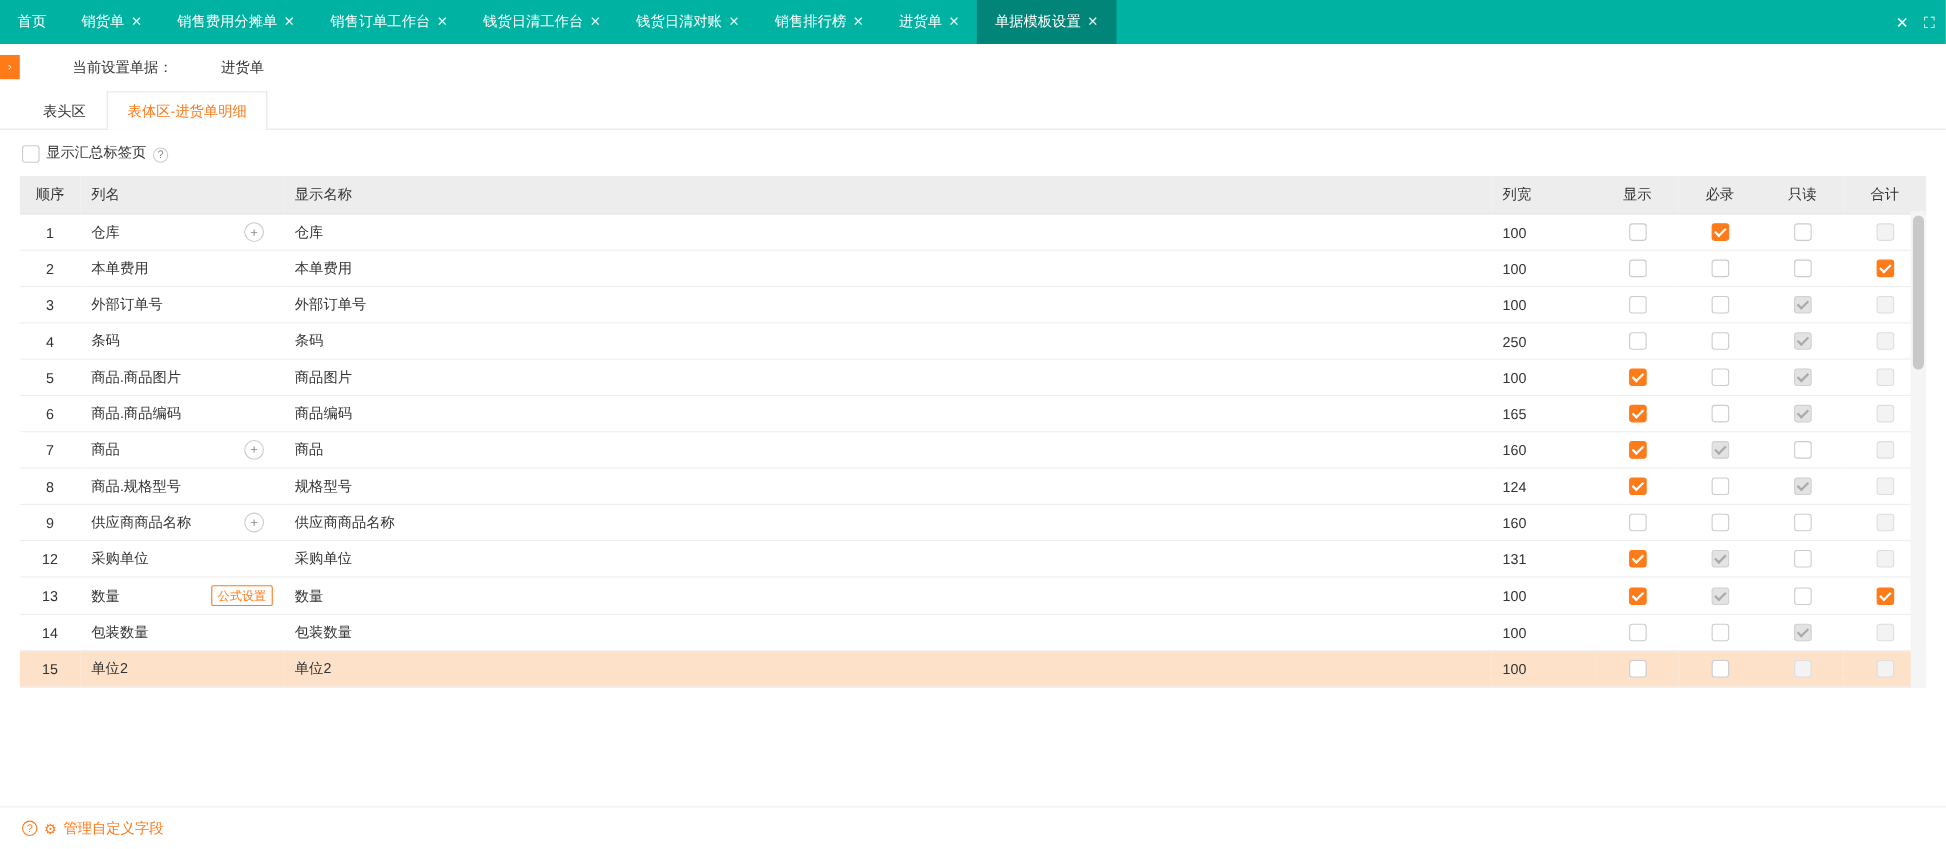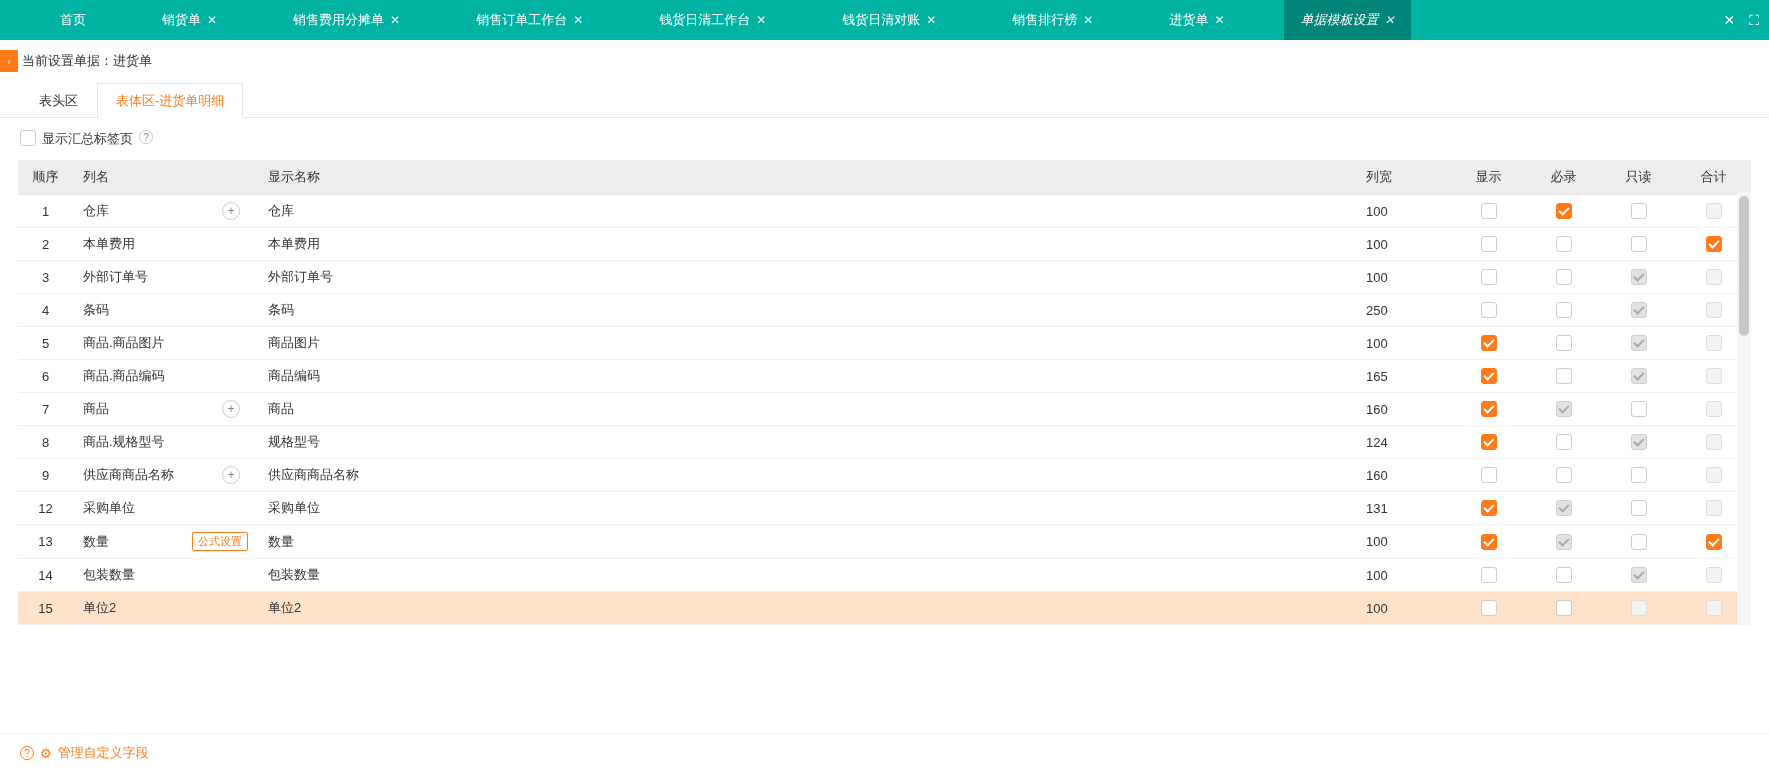--- a/index.html
+++ b/index.html
@@ -1,39 +1,39 @@
 <!DOCTYPE html>
 <html><head>
 <meta charset="utf-8">
 <style>
 * { box-sizing: border-box; margin: 0; padding: 0; }
 body { font-family: "Microsoft YaHei", Arial, sans-serif; font-size: 13px; color: #333; background: #fff; }
 
 
 .top-tabs { background: #00b2a2; height: 40px; display: flex; align-items: stretch; position: relative; }
-.top-tabs .tab { display: flex; align-items: center; padding: 0 16px; color: #fff; cursor: pointer; position: relative; white-space: nowrap; margin-left: 44px; }
-.top-tabs .tab.active { background: #008578; font-style: italic; }
+.top-tabs .tab { display: flex; align-items: center; padding: 0 16px; color: #fff; cursor: pointer; position: relative; white-space: nowrap; }
+.top-tabs .tab.active { background: #008578; }
 .top-tabs .tab .close { margin-left: 6px; font-size: 12px; opacity: 0.9; }
 .top-tabs .right-tools { margin-left: auto; display: flex; align-items: center; padding-right: 10px; gap: 14px; color: #fff; }
 .top-tabs .right-tools span { cursor: pointer; font-size: 14px; }
 
 
 .side-toggle { display: inline-flex; background: #ff7a19; color: #fff; width: 18px; height: 22px; align-items: center; justify-content: center; font-size: 10px; margin-right: 4px; }
 
 
 .context-line { padding: 10px 0 10px 0; font-size: 13px; display: flex; align-items: center; }
-.context-line .label { color: #333; }
+.context-line .label { color: #333; margin-left: 44px; }
 
 
 .sub-tabs { display: flex; border-bottom: 1px solid #e5e5e5; padding-left: 20px; }
 .sub-tabs .stab { padding: 8px 18px; cursor: pointer; color: #333; border: 1px solid transparent; border-bottom: none; position: relative; top: 1px; }
 .sub-tabs .stab.active { color: #ff7a19; border-color: #e5e5e5; background: #fff; }
 
 
-.summary-row { padding: 12px 20px; display: flex; align-items: flex-start; gap: 6px; font-size: 13px; }
+.summary-row { padding: 12px 20px; display: flex; align-items: flex-end; gap: 6px; font-size: 13px; }
 .summary-row .help { display: inline-flex; width: 14px; height: 14px; border: 1px solid #ccc; border-radius: 50%; align-items: center; justify-content: center; font-size: 10px; color: #888; cursor: pointer; }
 
 
 .main-wrap { padding: 0 18px; }
 .table-wrap { border: 0; position: relative; }
 
 
 table.grid { width: 100%; border-collapse: collapse; table-layout: fixed; }
 table.grid th { background: #ededed; text-align: left; font-weight: normal; padding: 8px 10px; border-bottom: 1px solid #e5e5e5; color: #333; }
 table.grid td { padding: 7px 10px; border-bottom: 1px solid #eee; vertical-align: middle; }

